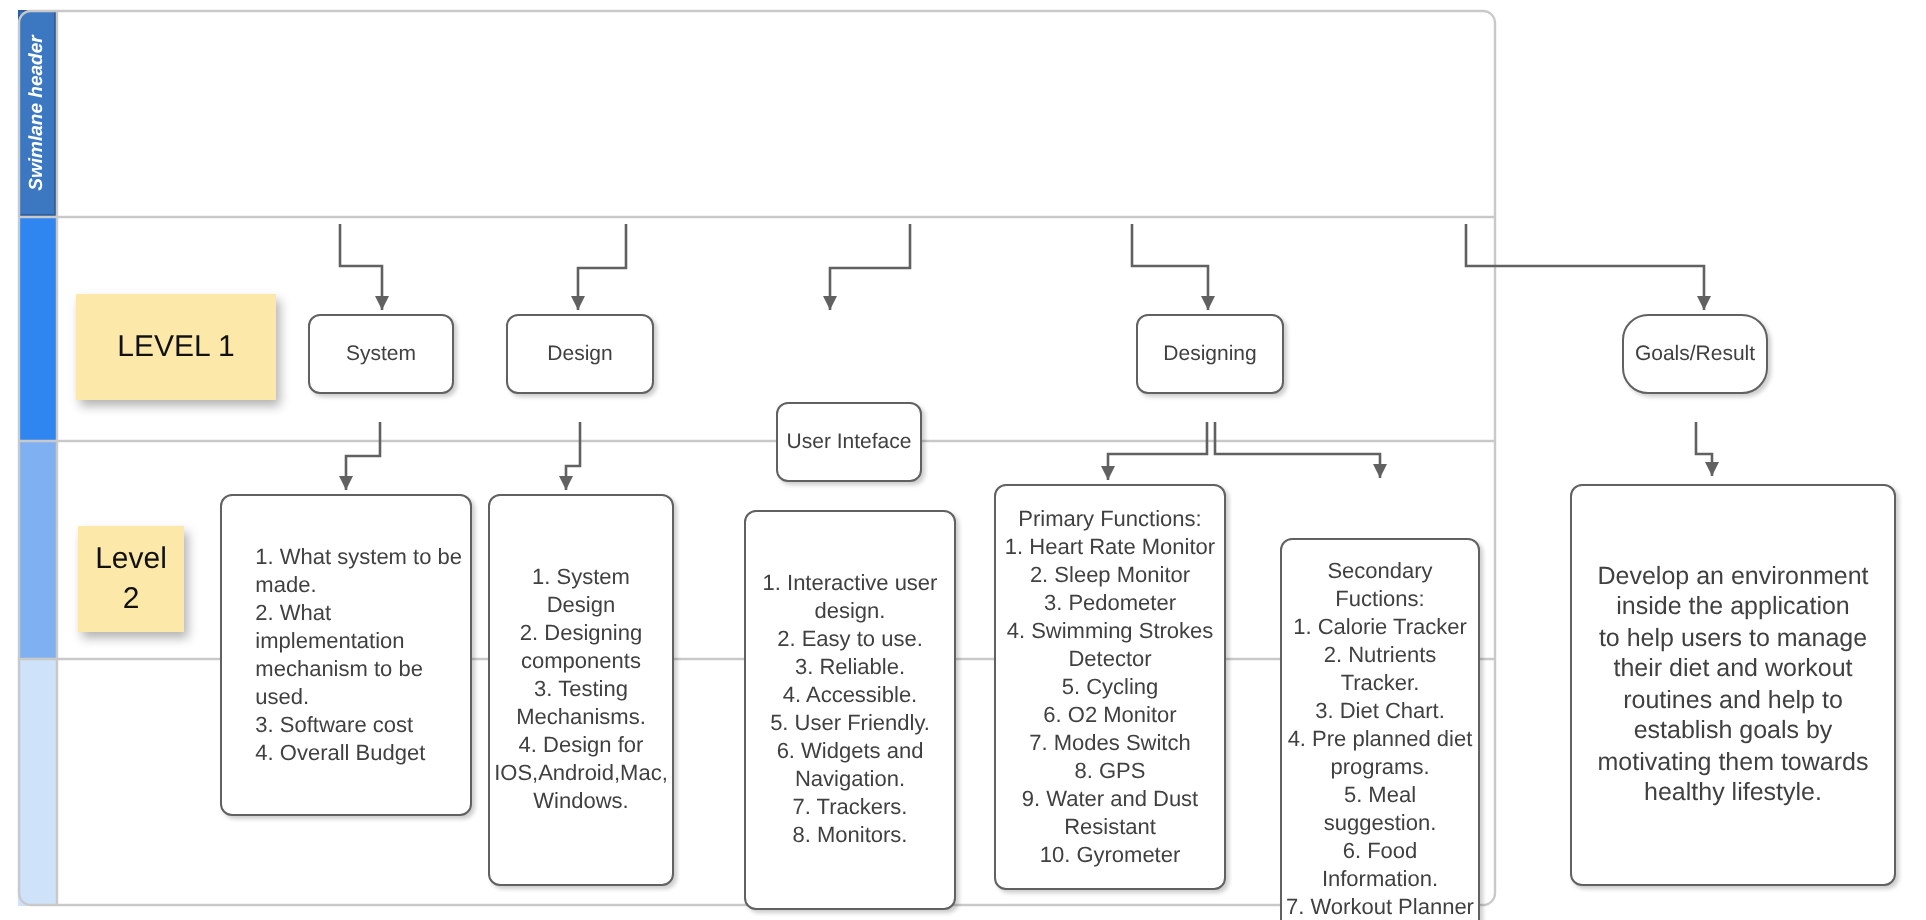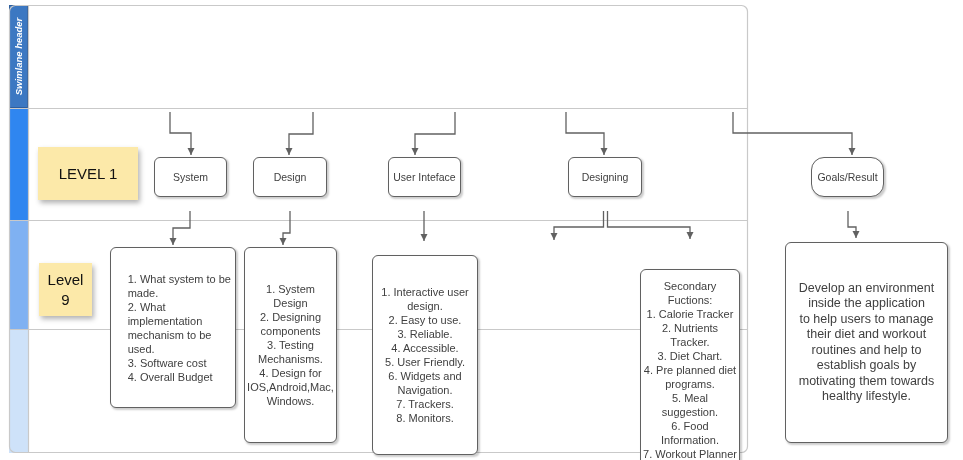--- a/index.html
+++ b/index.html
@@ -29,21 +29,21 @@
     position:absolute;box-sizing:border-box;
     background:#ffffff;border:1.3px solid #616161;border-radius:6px;
     display:flex;align-items:center;justify-content:center;
     color:#404040;z-index:3;
     box-shadow:1.5px 1.5px 2px rgba(0,0,0,0.2);
   }
   .title-box{left:160px;top:41px;width:597px;height:71px;border-radius:8px;font-size:15px;}
   .l1-node{top:157px;height:40px;font-size:10.5px;white-space:nowrap;}
   .n-system{left:154px;width:73px;}
   .n-design{left:253px;width:74px;}
-  .n-ui{left:388px;width:73px;}
+  .n-ui{left:388px;width:73px;margin-top:44px;}
   .n-functions{left:568px;width:74px;}
   .n-goals{left:811px;width:73px;border-radius:13px;}
   .l2-box{font-size:11px;line-height:14px;text-align:center;white-space:pre-line;padding:4px 1px;}
   .b1{left:110px;top:247px;width:126px;height:161px;text-align:left;padding:4px 4px 4px 6px;justify-content:flex-end;}
   .b2{left:244px;top:247px;width:93px;height:196px;}
   .b3{left:372px;top:243px;width:106px;height:200px;margin-top:12px;}
   .b4{left:497px;top:242px;width:116px;height:203px;}
   .b5{left:640px;top:241px;width:100px;height:202px;margin-top:28px;}
   .b6{left:785px;top:242px;width:163px;height:201px;font-size:12.5px;line-height:15.5px;}
   
@@ -141,20 +141,35 @@
 design.
 2. Easy to use.
 3. Reliable.
 4. Accessible.
 5. User Friendly.
 6. Widgets and
 Navigation.
 7. Trackers.
 8. Monitors.</span>
   </div>
+  <div class="shape l2-box b4">
+    <span>Primary Functions:
+1. Heart Rate Monitor
+2. Sleep Monitor
+3. Pedometer
+4. Swimming Strokes
+Detector
+5. Cycling
+6. O2 Monitor
+7. Modes Switch
+8. GPS
+9. Water and Dust
+Resistant
+10. Gyrometer</span>
+  </div>
   <div class="shape l2-box b5">
     <span>Secondary
 Fuctions:
 1. Calorie Tracker
 2. Nutrients
 Tracker.
 3. Diet Chart.
 4. Pre planned diet
 programs.
 5. Meal
@@ -172,16 +187,16 @@
 establish goals by
 motivating them towards
 healthy lifestyle.</span>
   </div>
 
   <div class="sticky sticky-l1">
     <span>LEVEL 1</span>
   </div>
   <div class="sticky sticky-l2">
     <span>Level
-9</span>
+2</span>
   </div>
 
 </div>
 
 </body></html>

